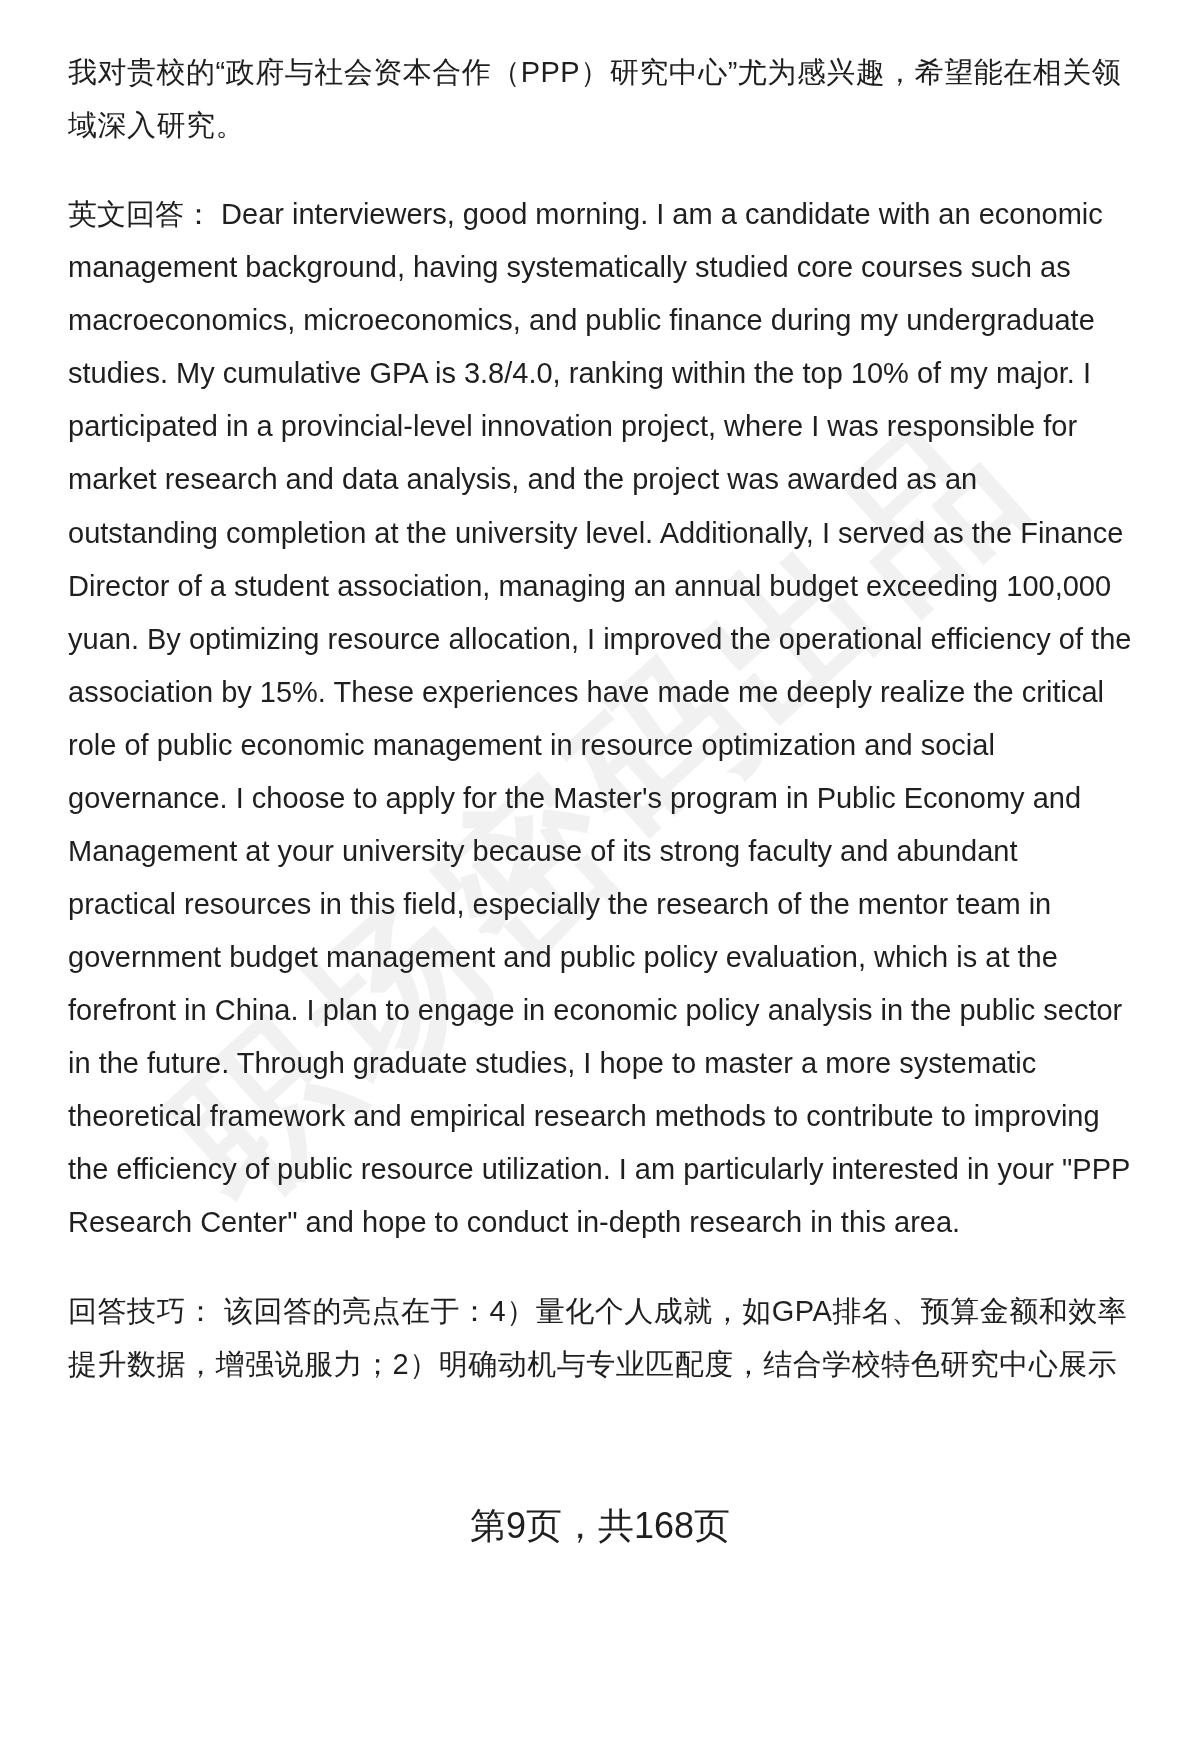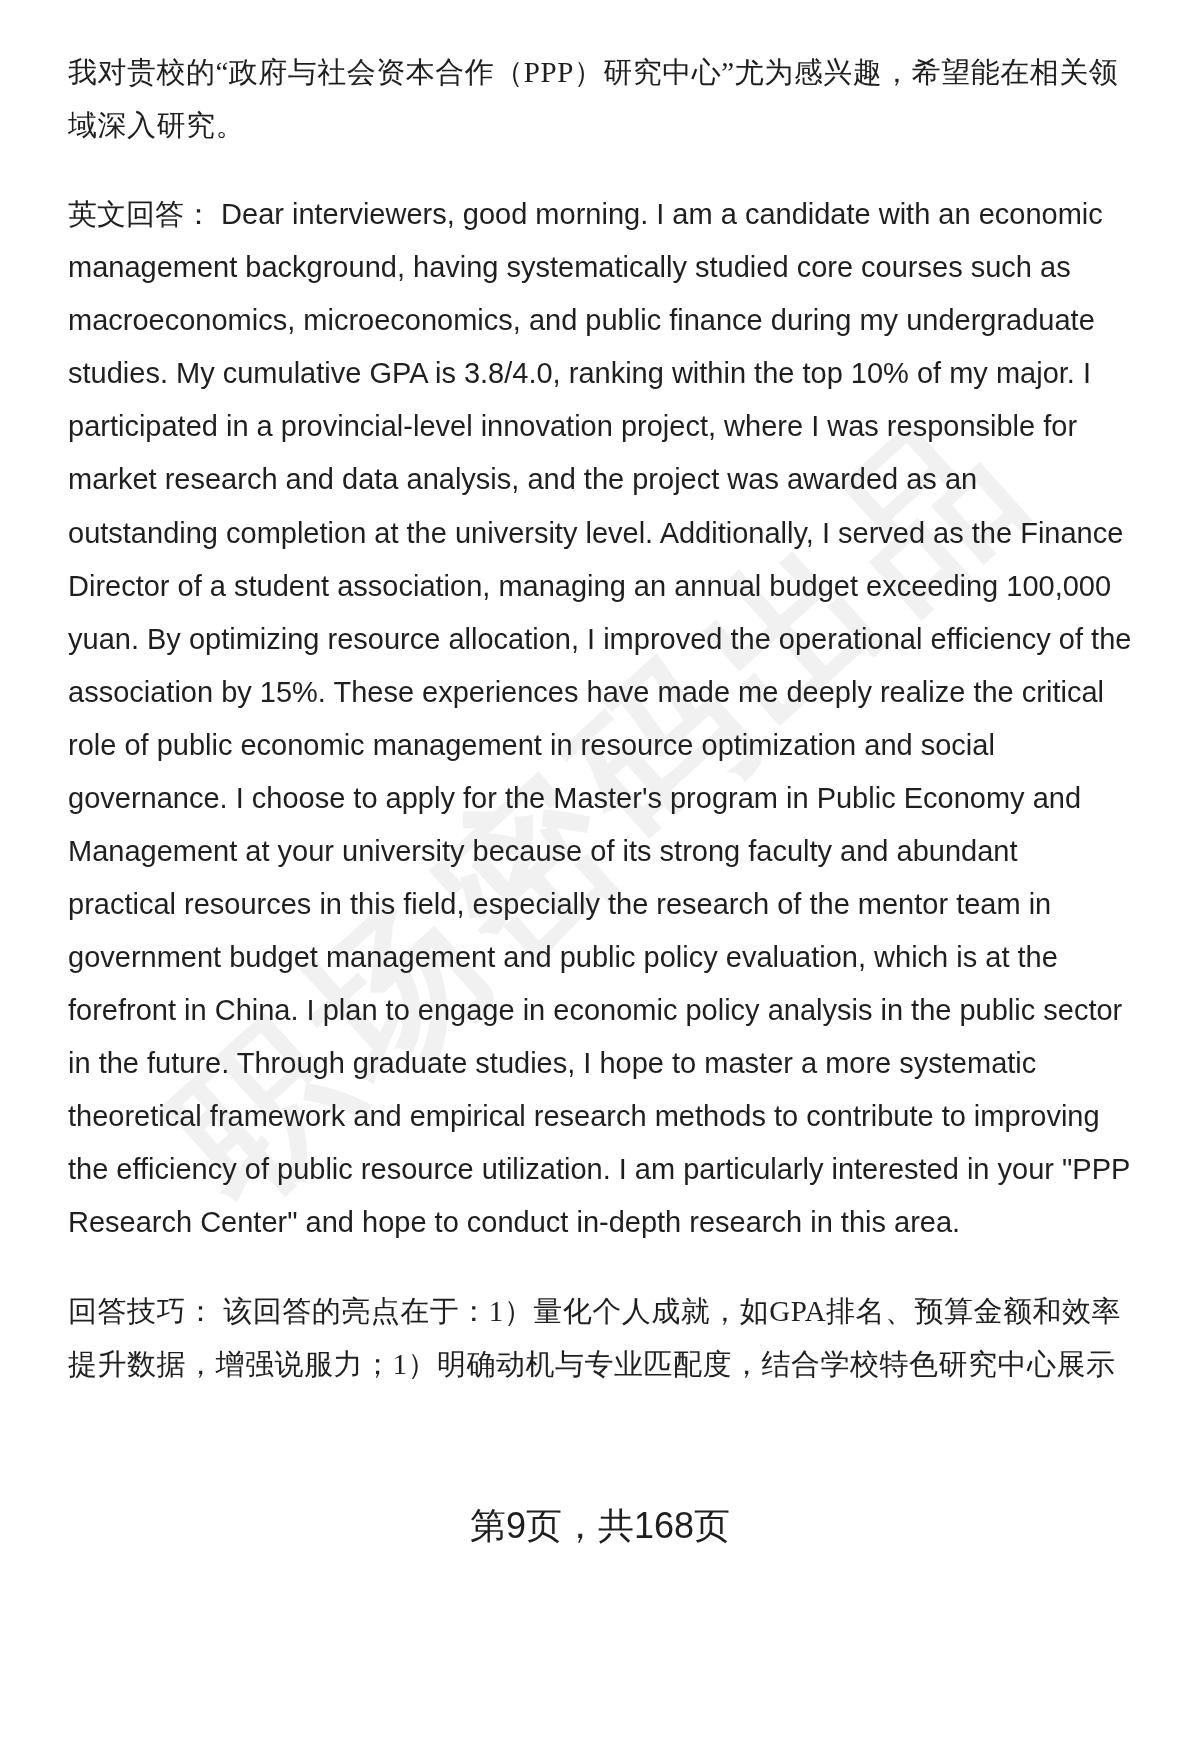--- a/index.html
+++ b/index.html
@@ -24,21 +24,20 @@
     font-size: 29px;
     line-height: 1.83;
     margin: 0 0 36px 0;
     text-align: left;
     word-break: break-word;
     position: relative;
     z-index: 2;
   }
   .para-cn {
     letter-spacing: 0.5px;
-    font-family: Liberation Serif, serif;
   }
   .watermark {
     position: absolute;
     left: 50%;
     top: 46%;
     transform: translate(-50%, -50%) rotate(-42deg);
     font-size: 165px;
     font-weight: 700;
     letter-spacing: 14px;
     color: rgba(0, 0, 0, 0.055);
@@ -63,18 +62,18 @@
 
 <div class="page">
 
   <div class="watermark">职场密码出品</div>
 
   <div class="content">
     <p class="para para-cn">我对贵校的“政府与社会资本合作（PPP）研究中心”尤为感兴趣，希望能在相关领域深入研究。</p>
 
     <p class="para">英文回答： Dear interviewers, good morning. I am a candidate with an economic management background, having systematically studied core courses such as macroeconomics, microeconomics, and public finance during my undergraduate studies. My cumulative GPA is 3.8/4.0, ranking within the top 10% of my major. I participated in a provincial-level innovation project, where I was responsible for market research and data analysis, and the project was awarded as an outstanding completion at the university level. Additionally, I served as the Finance Director of a student association, managing an annual budget exceeding 100,000 yuan. By optimizing resource allocation, I improved the operational efficiency of the association by 15%. These experiences have made me deeply realize the critical role of public economic management in resource optimization and social governance. I choose to apply for the Master's program in Public Economy and Management at your university because of its strong faculty and abundant practical resources in this field, especially the research of the mentor team in government budget management and public policy evaluation, which is at the forefront in China. I plan to engage in economic policy analysis in the public sector in the future. Through graduate studies, I hope to master a more systematic theoretical framework and empirical research methods to contribute to improving the efficiency of public resource utilization. I am particularly interested in your "PPP Research Center" and hope to conduct in-depth research in this area.</p>
 
-    <p class="para para-cn">回答技巧： 该回答的亮点在于：1）量化个人成就，如GPA排名、预算金额和效率提升数据，增强说服力；1）明确动机与专业匹配度，结合学校特色研究中心展示</p>
+    <p class="para para-cn">回答技巧： 该回答的亮点在于：4）量化个人成就，如GPA排名、预算金额和效率提升数据，增强说服力；2）明确动机与专业匹配度，结合学校特色研究中心展示</p>
   </div>
 
   <div class="footer">第9页，共168页</div>
 
 </div>
 
 </body></html>

